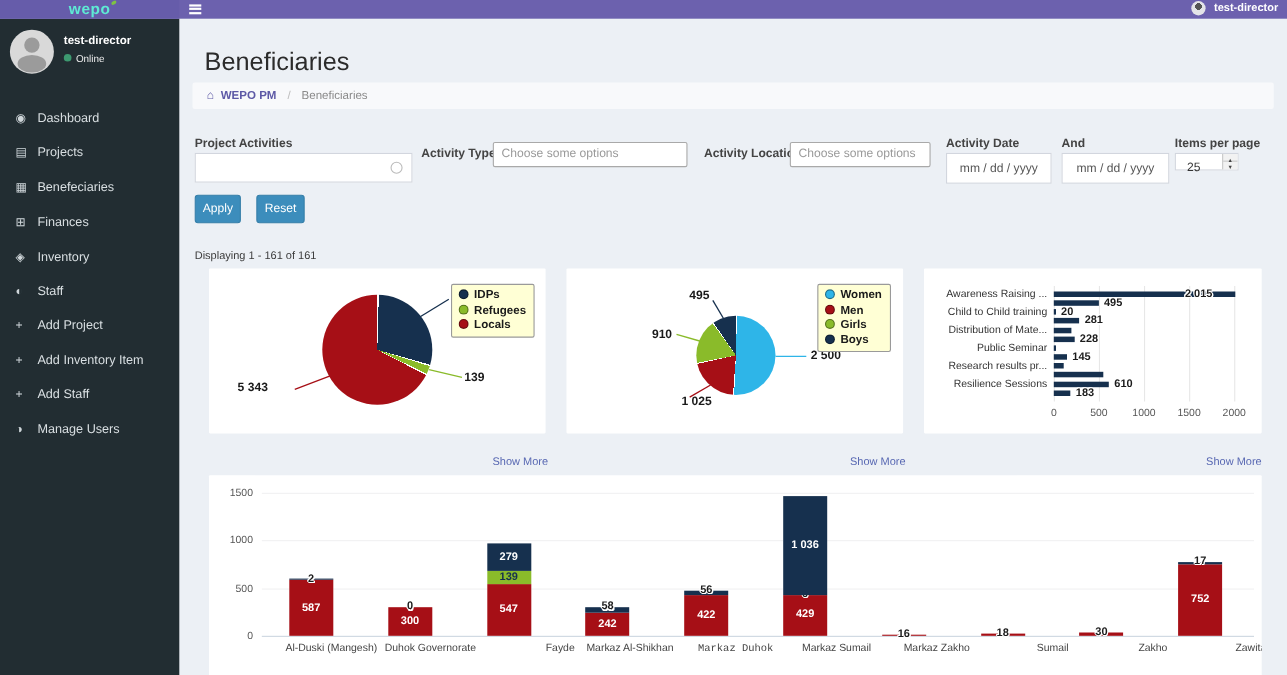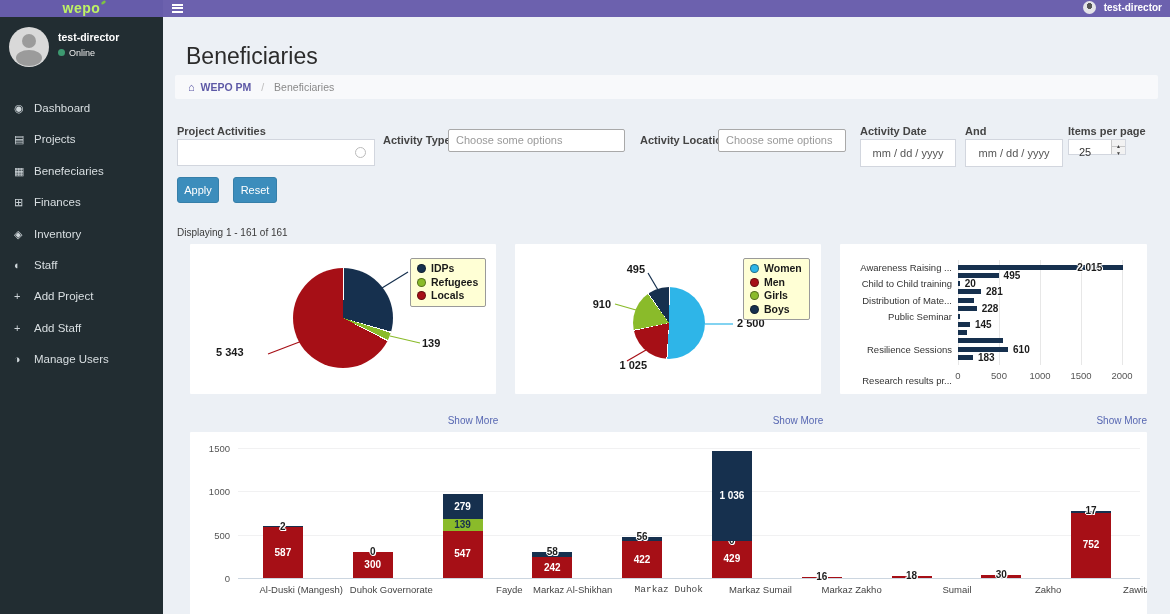--- a/index.html
+++ b/index.html
@@ -5,21 +5,21 @@
   * { margin:0; padding:0; box-sizing:border-box; }
   html,body { width:1170px; height:614px; }
   body {
     font-family:"Liberation Sans", sans-serif;
     background:#ecf0f5; position:relative; overflow:hidden;
     -webkit-font-smoothing:antialiased;
   }
   
   .topbar { position:absolute; left:0; top:0; width:1170px; height:17px; background:#6c61ae; z-index:30; }
   .logo { position:absolute; left:0; top:0; width:163px; height:17px; background:#665caa;
-          color:#bef264; font-size:14px; font-weight:bold; text-align:center; line-height:16px; letter-spacing:.5px; }
+          color:#5eead4; font-size:14px; font-weight:bold; text-align:center; line-height:16px; letter-spacing:.5px; }
   .logo-leaf { position:absolute; top:1px; margin-left:1px; width:5px; height:3px; background:#7ec242;
                border-radius:60% 40%; transform:rotate(-28deg); display:inline-block; }
   .hamburger { position:absolute; left:172px; top:3px; width:14px; height:11px; cursor:pointer; }
   .hamburger i { display:block; width:11px; height:2px; background:#fff; margin:1px 0 1.4px 0; }
   .topbar-user { position:absolute; right:8px; top:1px; height:15px; color:#fff; font-size:10px; font-weight:bold; }
   .topbar-user .mini-avatar { display:inline-block; width:13px; height:13px; border-radius:50%;
       background:radial-gradient(circle at 50% 38%, #555 0 3px, #e4e4e8 3px); vertical-align:middle; margin-right:5px; }
   .topbar-user span { vertical-align:middle; }
   
   .sidebar { position:absolute; left:0; top:17px; width:163px; height:597px; background:#222d32; z-index:20; }
@@ -113,20 +113,21 @@
     </div>
   </div>
   <ul class="menu" id="sidebar-menu">
       <li><span class="mi">◉</span><span>Dashboard</span></li>
       <li><span class="mi">▤</span><span>Projects</span></li>
       <li><span class="mi">▦</span><span>Benefeciaries</span></li>
       <li><span class="mi">⊞</span><span>Finances</span></li>
       <li><span class="mi">◈</span><span>Inventory</span></li>
       <li><span class="mi">◐</span><span>Staff</span></li>
       <li><span class="mi">+</span><span>Add Project</span></li>
+      <li><span class="mi">+</span><span>Add Inventory Item</span></li>
       <li><span class="mi">+</span><span>Add Staff</span></li>
       <li><span class="mi">◑</span><span>Manage Users</span></li>
     </ul>
 </div>
 
 <div class="main">
   <div class="page-title">Beneficiaries</div>
 
   <div class="breadcrumb">
     <span class="bc-home">⌂</span>
@@ -224,21 +225,21 @@
       <span class="hval" style="left: 146.042px; top: 42.45px;">281</span>
       <div class="hbar" style="left: 118px; top: 53.6px; width: 15.99px; background: rgb(22, 48, 78);"></div>
       <div class="hcat" style="top: 50.6px;">Distribution of Mate...</div>
       <div class="hbar" style="left: 118px; top: 61.75px; width: 18.696px; background: rgb(22, 48, 78);"></div>
       <span class="hval" style="left: 141.696px; top: 58.75px;">228</span>
       <div class="hbar" style="left: 118px; top: 69.9px; width: 2.05px; background: rgb(22, 48, 78);"></div>
       <div class="hcat" style="top: 66.9px;">Public Seminar</div>
       <div class="hbar" style="left: 118px; top: 78.05px; width: 11.89px; background: rgb(22, 48, 78);"></div>
       <span class="hval" style="left: 134.89px; top: 75.05px;">145</span>
       <div class="hbar" style="left: 118px; top: 86.2px; width: 9.02px; background: rgb(22, 48, 78);"></div>
-      <div class="hcat" style="top: 83.2px; margin-top: 48px;">Research results pr...</div>
+      <div class="hcat" style="top: 83.2px;">Research results pr...</div>
       <div class="hbar" style="left: 118px; top: 94.35px; width: 45.1px; background: rgb(22, 48, 78);"></div>
       <div class="hbar" style="left: 118px; top: 102.5px; width: 50.02px; background: rgb(22, 48, 78);"></div>
       <div class="hcat" style="top: 99.5px;">Resilience Sessions</div>
       <span class="hval" style="left: 173.02px; top: 99.5px;">610</span>
       <div class="hbar" style="left: 118px; top: 110.65px; width: 15.006px; background: rgb(22, 48, 78);"></div>
       <span class="hval" style="left: 138.006px; top: 107.65px;">183</span>
     </div>
 
   <a class="show-more" style="left:270px;width:80px;text-align:center;" href="#">Show More</a>
   <a class="show-more" style="left:595px;width:80px;text-align:center;" href="#">Show More</a>

